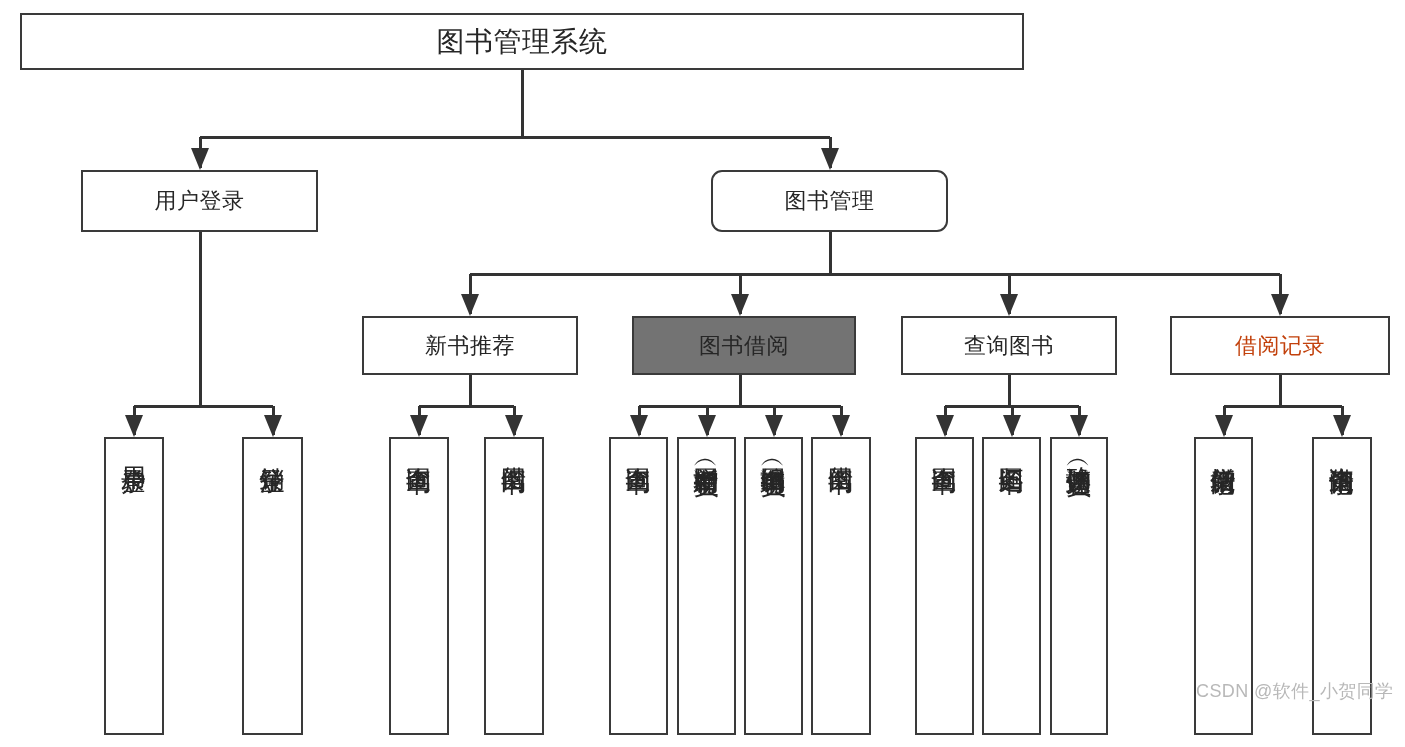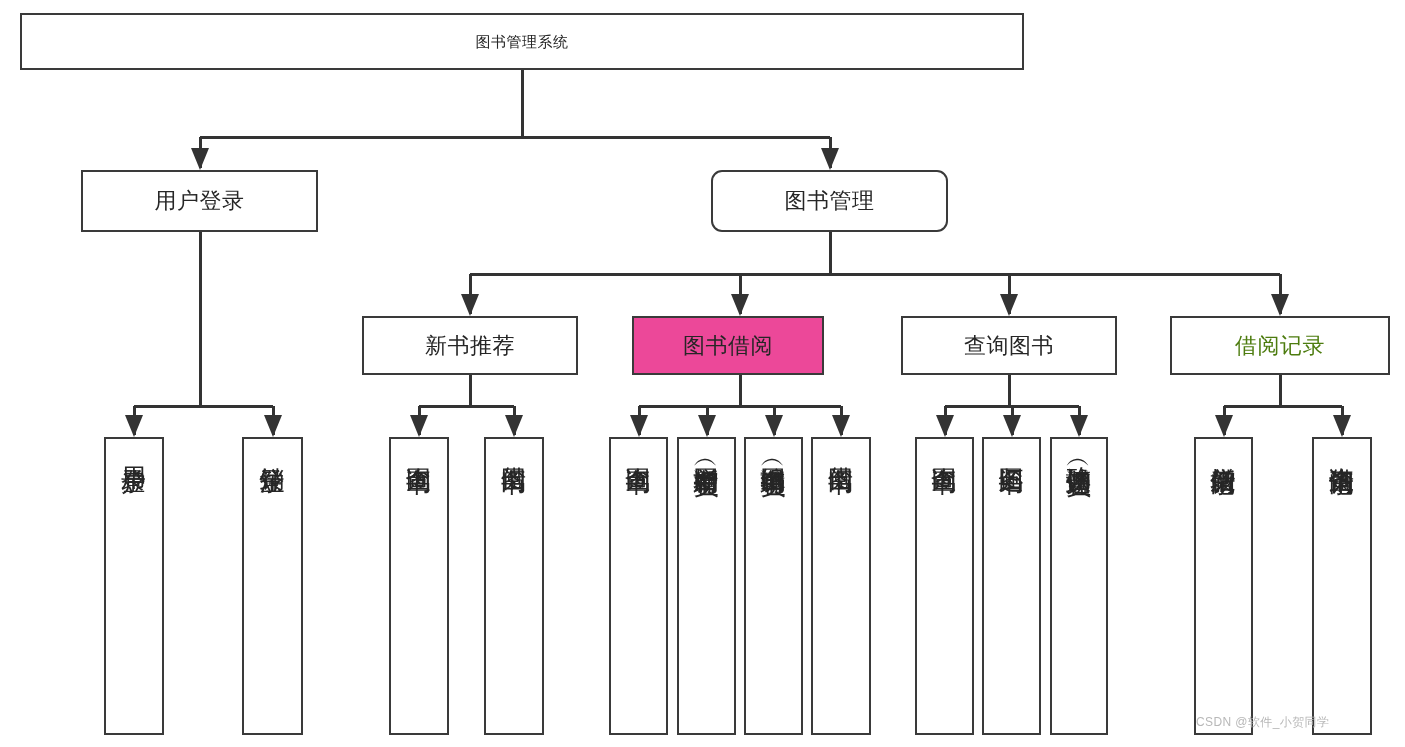--- a/index.html
+++ b/index.html
@@ -51,26 +51,26 @@
     padding-top: 8px;
   }
   .node.vert .label {
     writing-mode: vertical-rl;
     text-orientation: upright;
     font-size: 25px;
     line-height: 1.04;
     letter-spacing: 1px;
     white-space: nowrap;
   }
-  .node.root .label { font-size: 15px; }
+  .node.root .label { font-size: 28px; }
   #watermark {
     position: absolute;
     left: 1196px;
-    top: 714px;
-    font-size: 12px;
+    top: 679px;
+    font-size: 18px;
     color: #b8b8b8;
     letter-spacing: 0.4px;
     white-space: nowrap;
     user-select: none;
   }
 </style>
 </head>
 <body>
 
 <div id="canvas">
@@ -134,27 +134,27 @@
       </div>
       <div class="node horiz" style="left: 81px; top: 170px; width: 237px; height: 62px; border-color: rgb(58, 58, 58); background: rgb(255, 255, 255); color: rgb(38, 38, 38);">
         <span class="label">用户登录</span>
       </div>
       <div class="node horiz" style="left: 711px; top: 170px; width: 237px; height: 62px; border-color: rgb(58, 58, 58); background: rgb(255, 255, 255); color: rgb(38, 38, 38); border-radius: 11px;">
         <span class="label">图书管理</span>
       </div>
       <div class="node horiz" style="left: 362px; top: 316px; width: 216px; height: 59px; border-color: rgb(58, 58, 58); background: rgb(255, 255, 255); color: rgb(38, 38, 38);">
         <span class="label">新书推荐</span>
       </div>
-      <div class="node horiz" style="left: 632px; top: 316px; width: 192px; height: 59px; border-color: rgb(58, 58, 58); background: #ec4899; color: rgb(38, 38, 38);">
+      <div class="node horiz" style="left: 632px; top: 316px; width: 224px; height: 59px; border-color: rgb(58, 58, 58); background: #737373; color: rgb(38, 38, 38);">
         <span class="label">图书借阅</span>
       </div>
       <div class="node horiz" style="left: 901px; top: 316px; width: 216px; height: 59px; border-color: rgb(58, 58, 58); background: rgb(255, 255, 255); color: rgb(38, 38, 38);">
         <span class="label">查询图书</span>
       </div>
-      <div class="node horiz" style="left: 1170px; top: 316px; width: 220px; height: 59px; border-color: rgb(58, 58, 58); background: rgb(255, 255, 255); color: #4d7c0f;">
+      <div class="node horiz" style="left: 1170px; top: 316px; width: 220px; height: 59px; border-color: rgb(58, 58, 58); background: rgb(255, 255, 255); color: #c2410c;">
         <span class="label">借阅记录</span>
       </div>
       <div class="node vert" style="left: 104px; top: 437px; width: 60px; height: 298px; border-color: rgb(58, 58, 58); background: rgb(255, 255, 255); color: rgb(38, 38, 38);">
         <span class="label">用户登录</span>
       </div>
       <div class="node vert" style="left: 242px; top: 437px; width: 61px; height: 298px; border-color: rgb(58, 58, 58); background: rgb(255, 255, 255); color: rgb(38, 38, 38);">
         <span class="label">注销登录</span>
       </div>
       <div class="node vert" style="left: 389px; top: 437px; width: 60px; height: 298px; border-color: rgb(58, 58, 58); background: rgb(255, 255, 255); color: rgb(38, 38, 38);">
         <span class="label">查询图书</span>

